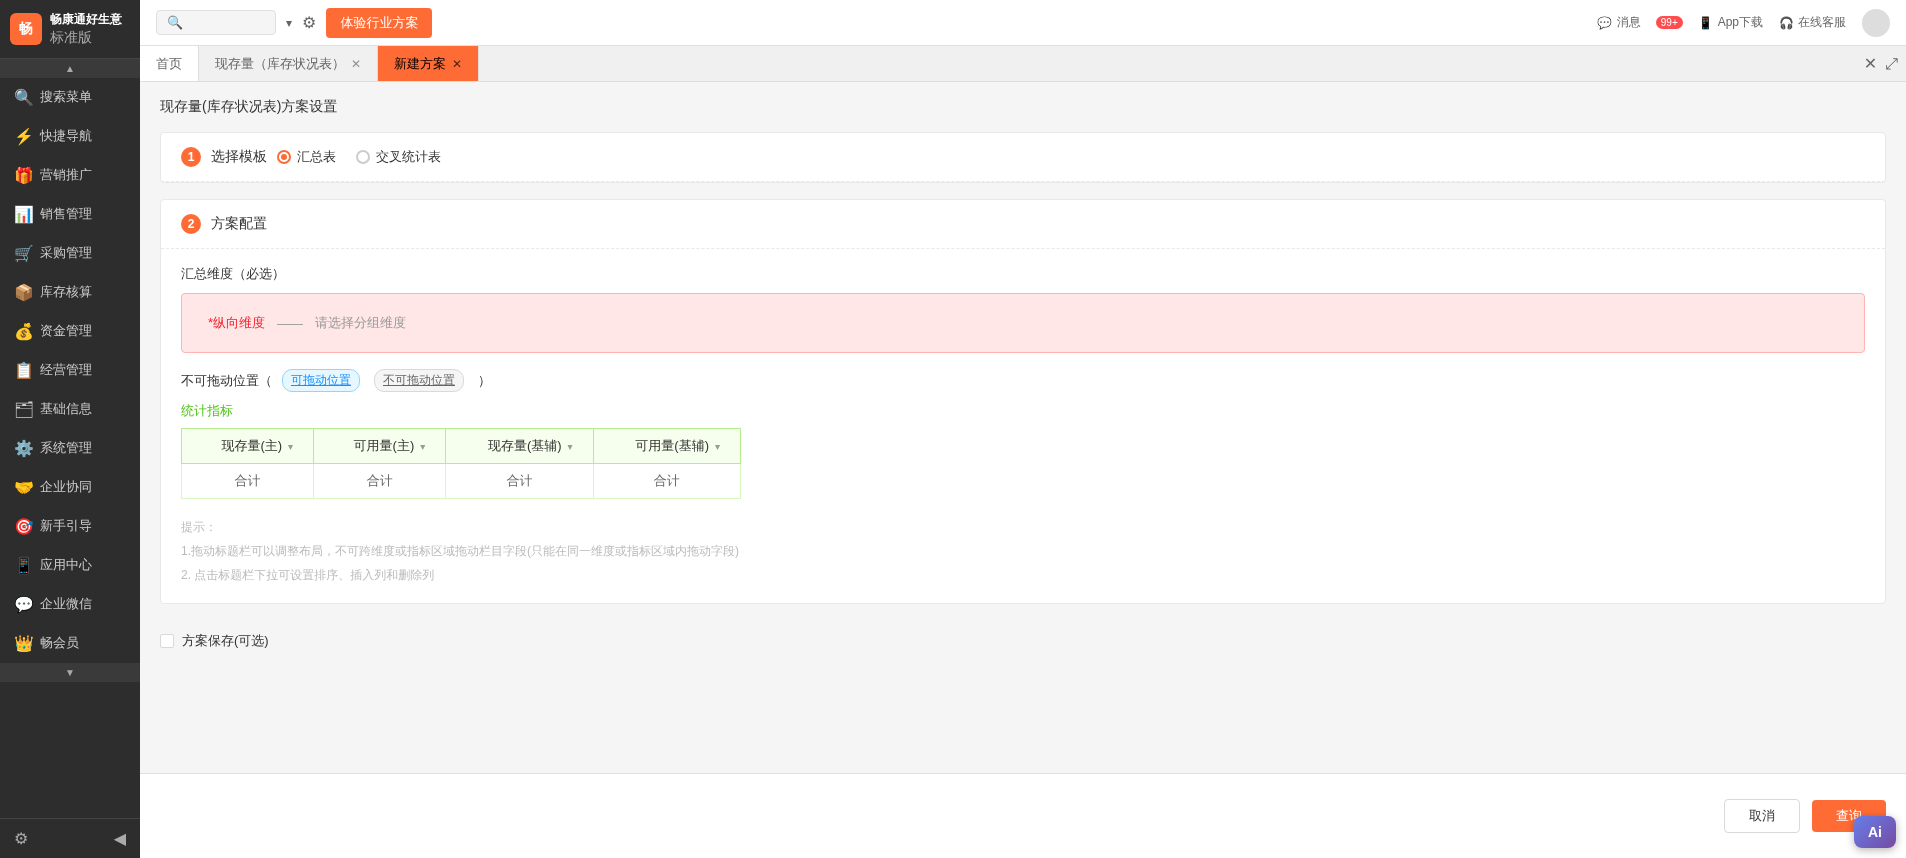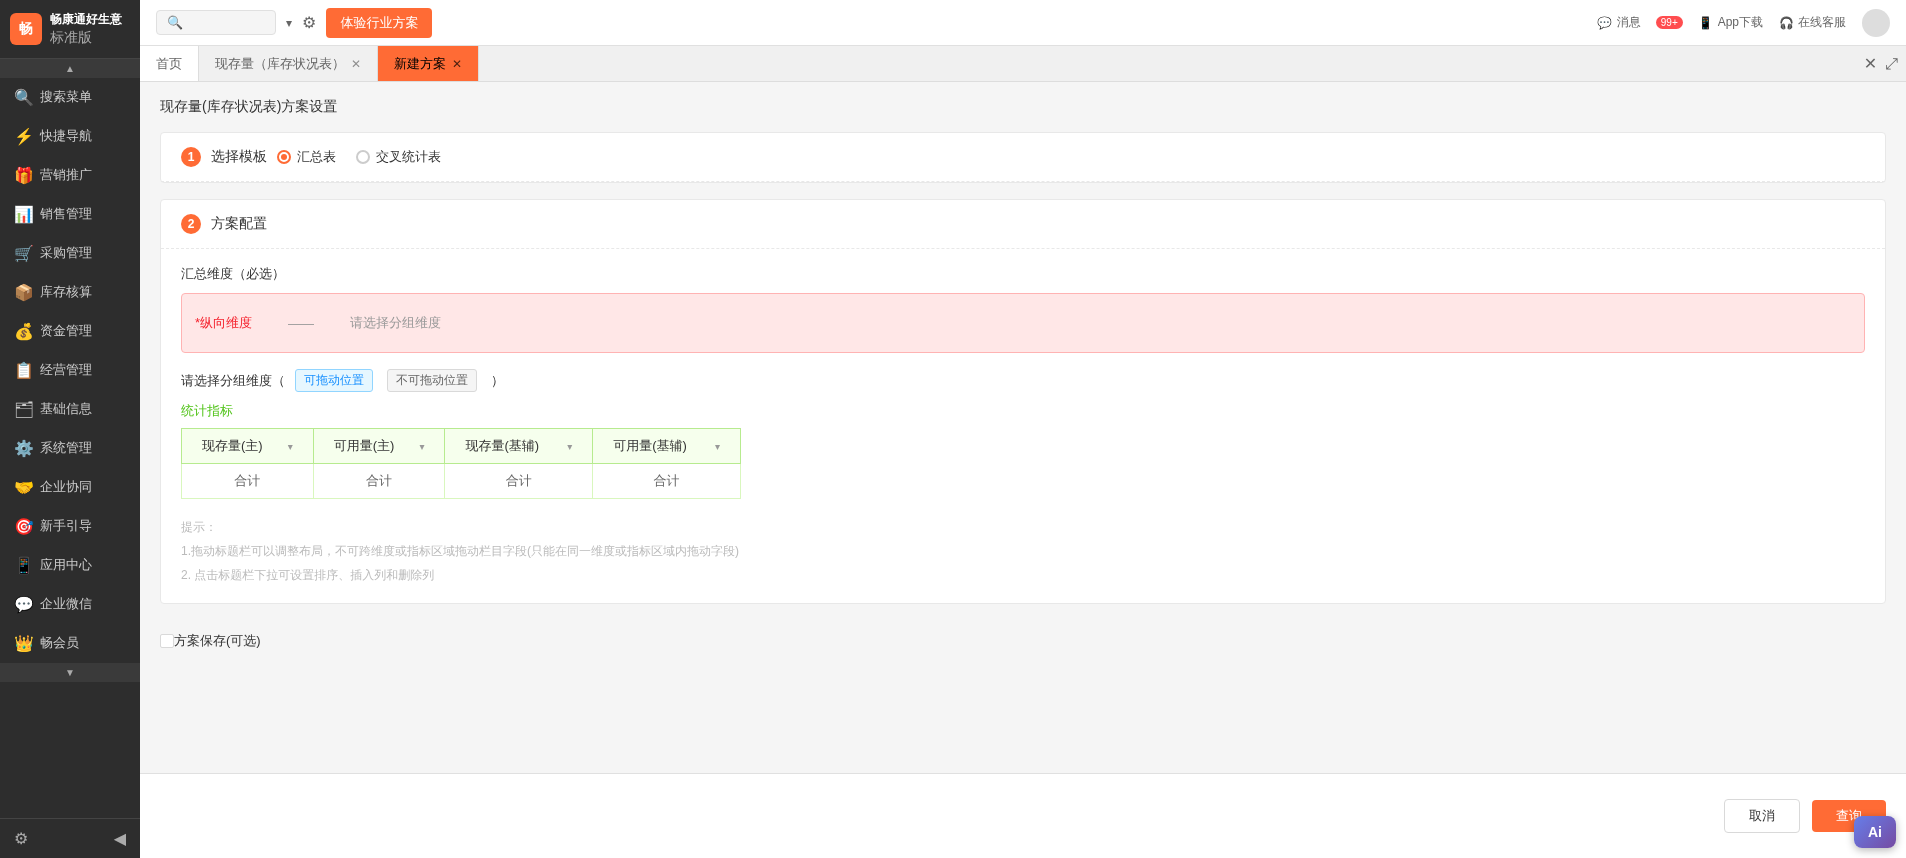--- a/index.html
+++ b/index.html
@@ -160,56 +160,56 @@
     }
     .radio-circle.checked { border-color: #ff6b35; }
     .radio-circle.checked::after {
       content: ''; width: 6px; height: 6px; border-radius: 50%; background: #ff6b35;
     }
 
     
     .dimension-label { font-size: 13px; color: #333; margin-bottom: 10px; }
     .dimension-required {
       background: #ffe7e7; border: 1px solid #ffb3b3; border-radius: 4px;
-      padding: 20px 13px;
-      display: flex; align-items: center; gap: 36px;
+      padding: 20px 26px;
+      display: flex; align-items: center; gap: 12px;
     }
     .dimension-required-label { color: #f5222d; font-size: 13px; }
     .dimension-required-dash { color: #999; }
     .dimension-required-placeholder { color: #999; font-size: 13px; }
 
     
     .indicator-setting { font-size: 13px; color: #333; margin: 16px 0 10px; display: flex; align-items: center; gap: 10px; }
     .indicator-tag {
       display: inline-block; background: #e6f7ff; border: 1px solid #91d5ff;
-      border-radius: 3px; padding: 2px 8px; font-size: 12px; color: #1890ff; margin-right: 4px;
+      border-radius: 10px; padding: 2px 8px; font-size: 12px; color: #1890ff; margin-right: 4px; text-decoration: underline;
     }
     .indicator-tag.non-drag { background: #f5f5f5; border-color: #d9d9d9; color: #666; }
 
     .stats-section { margin-top: 4px; }
     .stats-title { color: #52c41a; font-size: 13px; margin-bottom: 8px; font-weight: 500; }
 
     .stats-table { border: 1px solid #d9f7be; border-collapse: collapse; width: 560px; }
     .stats-table th {
       background: #f6ffed; border: 1px solid #b7eb8f; padding: 8px 20px;
       font-size: 13px; font-weight: normal; color: #333; text-align: center;
     }
     .stats-table td {
       background: #fff; border: 1px solid #d9f7be; padding: 8px 20px;
       font-size: 13px; color: #666; text-align: center;
     }
-    .col-header-inner { display: flex; align-items: center; justify-content: space-between; }
+    .col-header-inner { display: flex; align-items: center; justify-content: flex-end; gap: 6px; }
     .chevron-icon { color: #999; font-size: 10px; cursor: pointer; }
 
     
     .tips { margin-top: 16px; color: #bbb; font-size: 12px; line-height: 2; }
 
     
     .save-option {
-      display: flex; align-items: center; gap: 0;
+      display: flex; align-items: center; gap: 8px;
       margin-top: 16px; padding: 12px 0;
     }
     .checkbox {
       width: 14px; height: 14px; border: 1px solid #d9d9d9; background: #fff;
       border-radius: 2px; cursor: pointer;
     }
     .save-label { font-size: 13px; color: #333; }
 
     
     .footer-bar {
@@ -392,21 +392,21 @@
       <div class="section-body">
 
         <div class="dimension-label">汇总维度（必选）</div>
         <div class="dimension-required">
           <span class="dimension-required-label">*纵向维度</span>
           <span class="dimension-required-dash">——</span>
           <span class="dimension-required-placeholder">请选择分组维度</span>
         </div>
 
         <div class="indicator-setting">
-          <span>请选择分组维度（</span>
+          <span>不可拖动位置（</span>
           <span class="indicator-tag">可拖动位置</span>
           <span class="indicator-tag non-drag">不可拖动位置</span>
           <span>）</span>
         </div>
 
         <div class="stats-section">
           <div class="stats-title">统计指标</div>
           <table class="stats-table">
             <thead>
               <tr>

